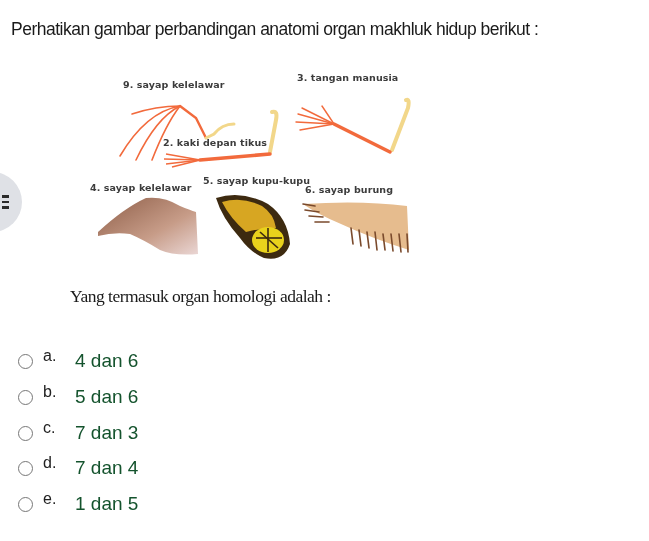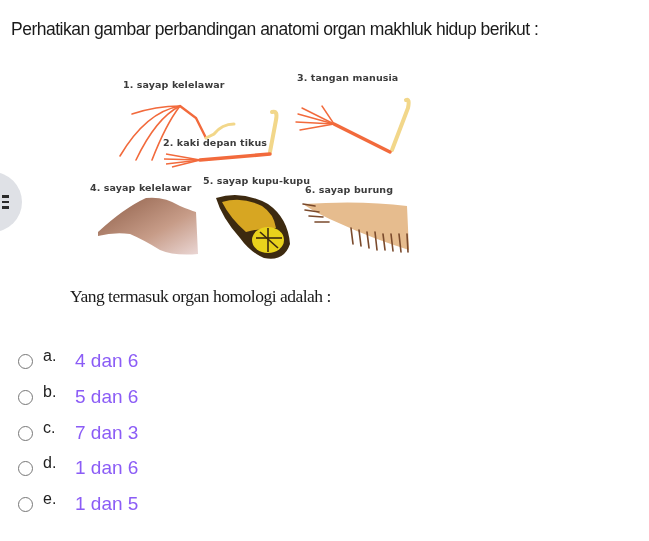--- a/index.html
+++ b/index.html
@@ -40,41 +40,41 @@
     position: absolute; left: 0; height: 30px; width: 200px; display: flex; align-items: center;
   }
   .radio {
     width: 15px; height: 15px; border: 1.4px solid #777; border-radius: 50%;
     box-sizing: border-box; margin-left: 2px; background: #fff;
   }
   .opt-letter {
     position: absolute; left: 27px; top: 1px; font-size: 16px; color: #222;
   }
   .opt-text {
-    position: absolute; left: 59px; top: 4px; font-size: 19px; color: #8b5cf6;
+    position: absolute; left: 59px; top: 4px; font-size: 19px; color: #14532d;
   }
 </style>
 </head>
 <body>
 
 <div class="question-title">Perhatikan gambar perbandingan anatomi organ makhluk hidup berikut :</div>
 
 <div class="figure">
 
   <svg class="fig-svg" style="left:28px;top:28px" width="130" height="70" viewBox="0 0 130 70">
     <g stroke="#f26a3c" stroke-width="1.6" fill="none" stroke-linecap="round">
       <path d="M64 12 Q30 18 4 62"></path>
       <path d="M64 12 Q40 24 20 66"></path>
       <path d="M64 12 Q50 30 36 66"></path>
       <path d="M64 12 Q40 12 16 20"></path>
       <path d="M64 12 L80 24 L90 44" stroke-width="2.4"></path>
     </g>
     <path d="M90 44 L98 40 Q106 30 118 30" stroke="#f2d78a" stroke-width="3" fill="none" stroke-linecap="round"></path>
   </svg>
-  <div class="fig-label" style="left:35px;top:13px">1. sayap kelelawar</div>
+  <div class="fig-label" style="left:35px;top:13px">9. sayap kelelawar</div>
 
   <svg class="fig-svg" style="left:72px;top:40px" width="130" height="62" viewBox="0 0 130 62">
     <path d="M112 6 Q118 4 116 14 L110 46" stroke="#f2d78a" stroke-width="4" fill="none" stroke-linecap="round"></path>
     <path d="M110 48 L40 54" stroke="#f26a3c" stroke-width="3.5" fill="none" stroke-linecap="round"></path>
     <g stroke="#f26a3c" stroke-width="1.3" fill="none">
       <path d="M40 54 L6 48"></path>
         <path d="M40 54 L4 53"></path>
         <path d="M40 54 L6 58"></path>
         <path d="M40 54 L12 61"></path>
     </g>
@@ -160,20 +160,20 @@
     <span class="opt-text">5 dan 6</span>
   </label>
   <label class="option" style="top:72px">
     <span class="radio"></span>
     <span class="opt-letter">c.</span>
     <span class="opt-text">7 dan 3</span>
   </label>
   <label class="option" style="top:107px">
     <span class="radio"></span>
     <span class="opt-letter">d.</span>
-    <span class="opt-text">1 dan 6</span>
+    <span class="opt-text">7 dan 4</span>
   </label>
   <label class="option" style="top:143px">
     <span class="radio"></span>
     <span class="opt-letter">e.</span>
     <span class="opt-text">1 dan 5</span>
   </label>
 </div>
 
 </body></html>

